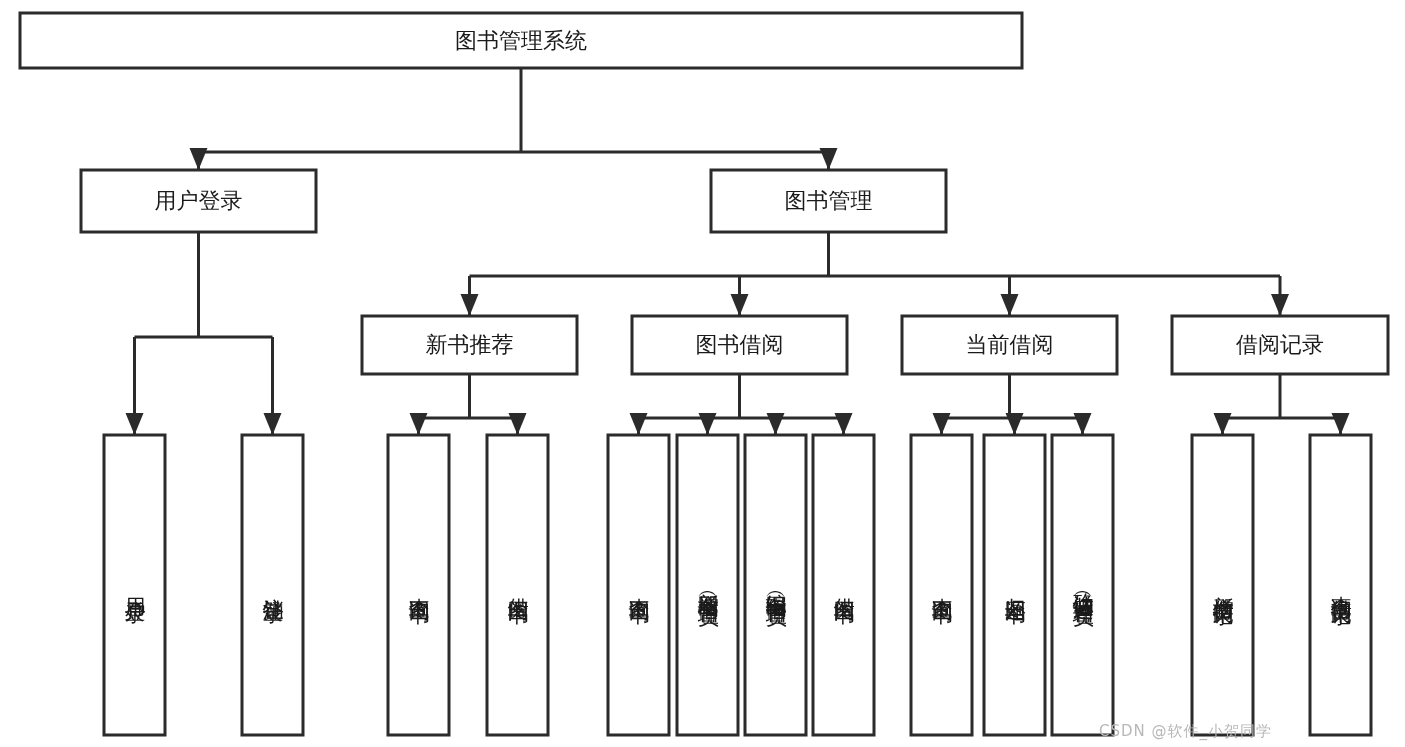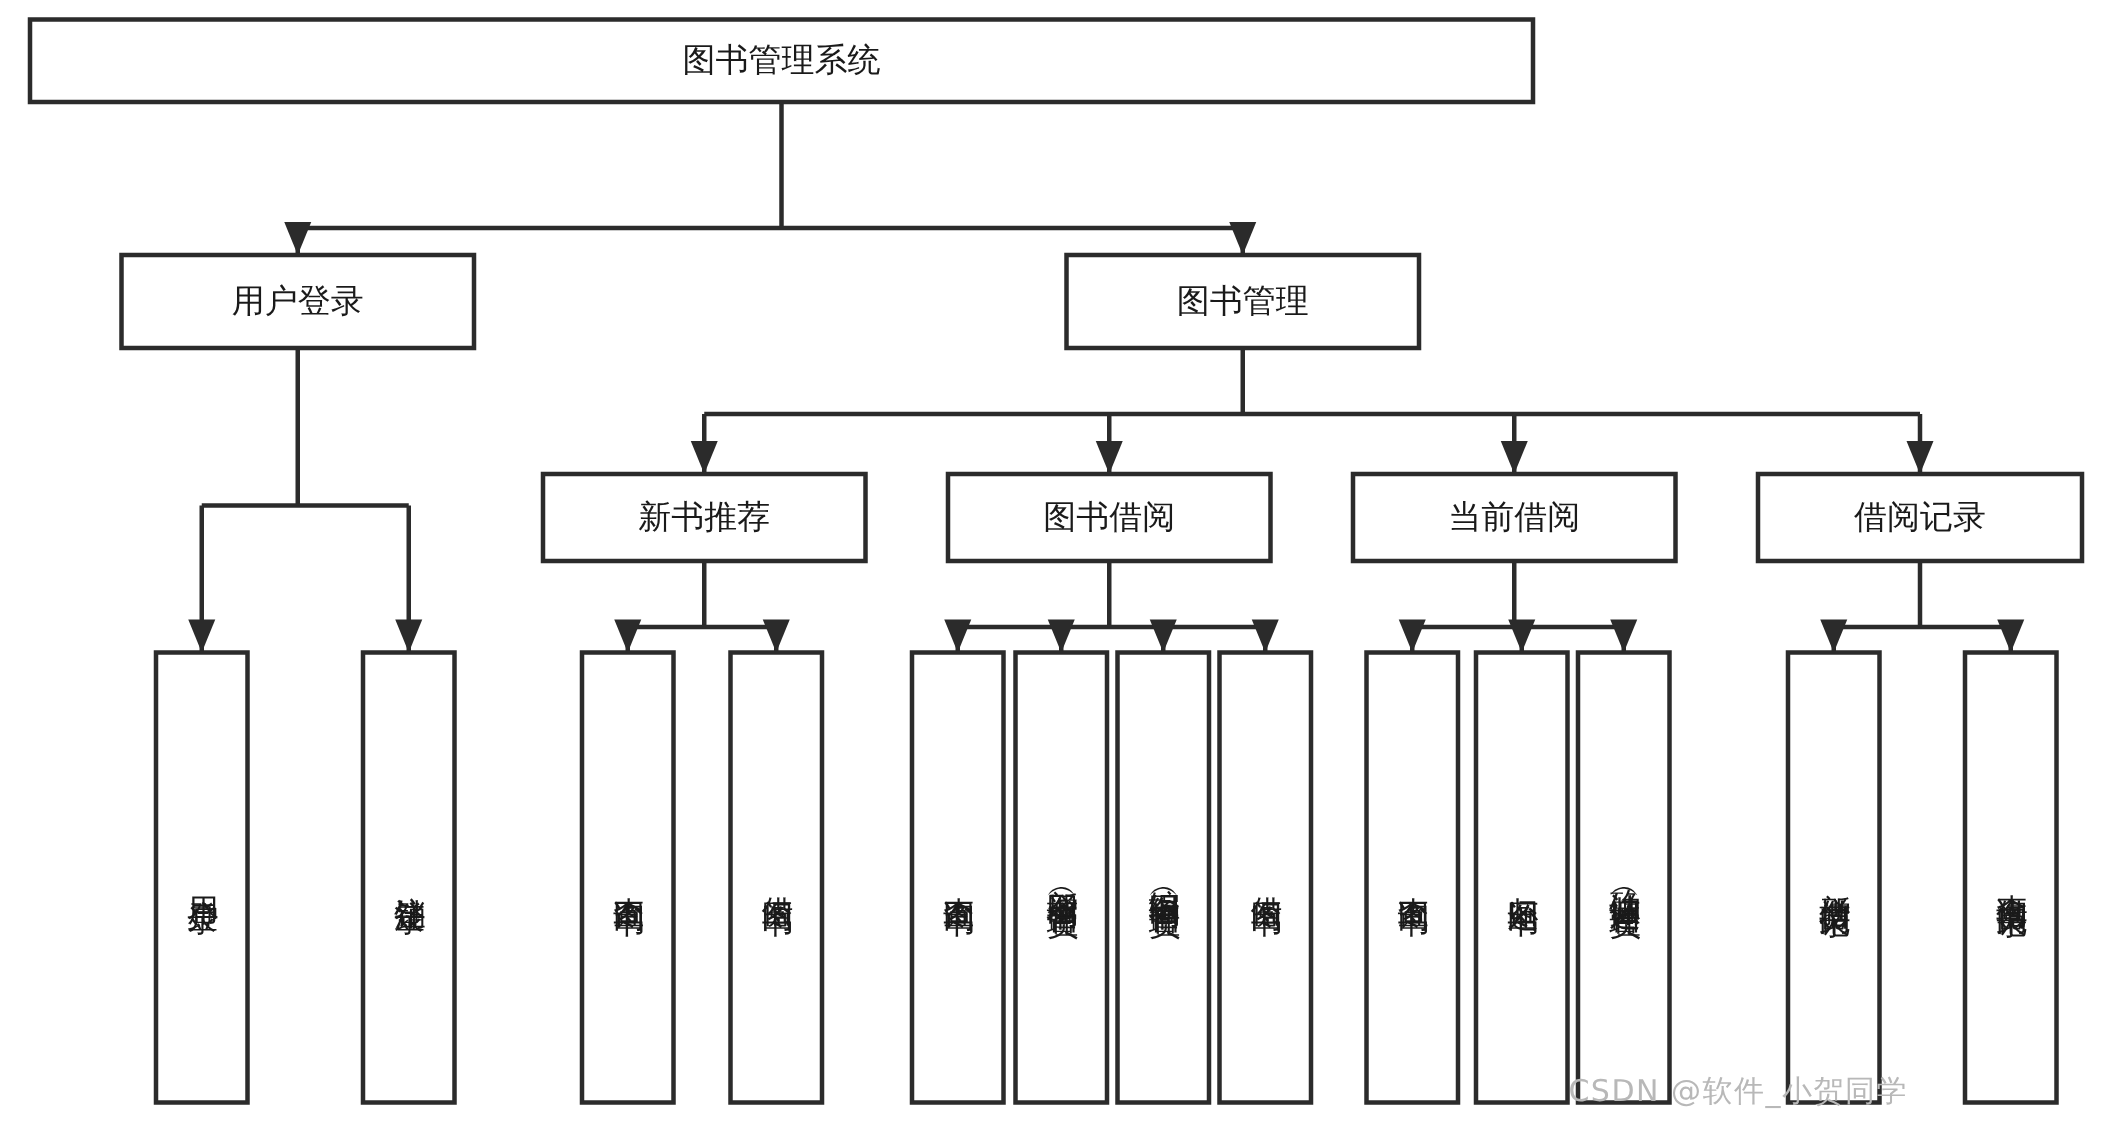--- a/index.html
+++ b/index.html
@@ -33,21 +33,21 @@
     line-height:1.12;
     letter-spacing:2px;
     color:#1a1a1a;
     white-space:nowrap;
     text-align:center;
   }
   #watermark{
     position:absolute;
     right:10px;bottom:6px;
     font-family:"DejaVu Sans","Liberation Sans",sans-serif;
-    font-size:20px;
+    font-size:15px;
     color:#b8b8b8;
     letter-spacing:1px;
     user-select:none;
   }
 </style>
 </head>
 <body>
 
 <div id="diagram-root">
 

